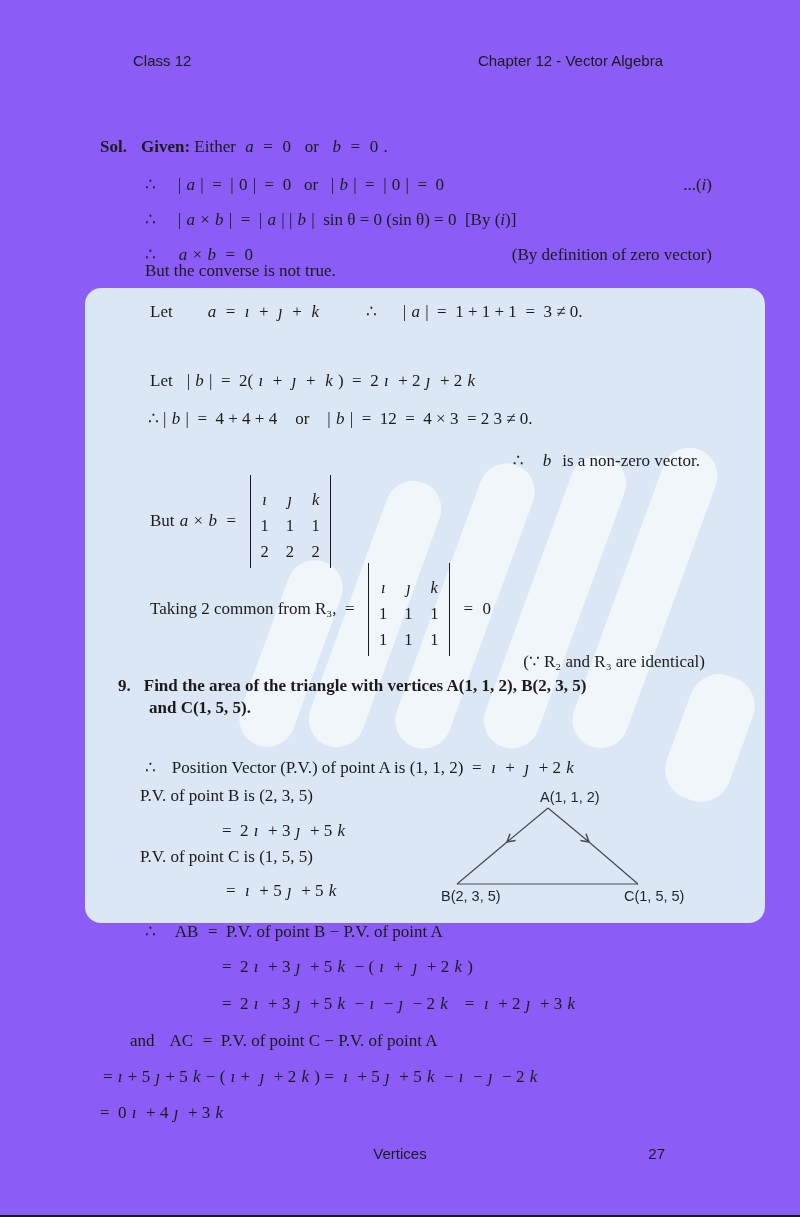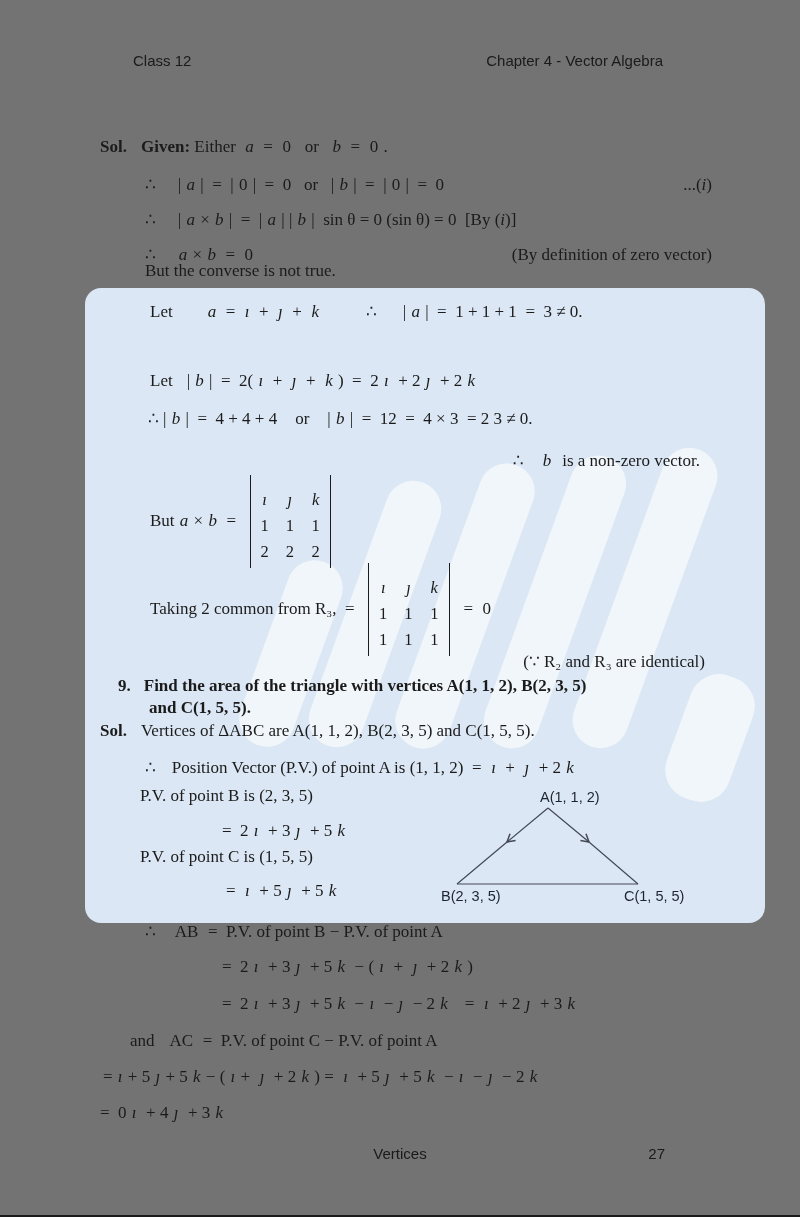--- a/index.html
+++ b/index.html
@@ -1,16 +1,16 @@
 <!DOCTYPE html>
 <html><head>
 <meta charset="utf-8">
 <style>
   html,body{margin:0;padding:0;background:#e8e8e8;}
-  .page{position:relative;width:800px;height:1217px;background:#737373;overflow:hidden;
+  .page{position:relative;width:800px;height:1217px;background:#8b5cf6;overflow:hidden;
         font-family:"Liberation Serif","DejaVu Serif",serif;color:#1b1b1b;}
   .sans{font-family:"Liberation Sans","DejaVu Sans",sans-serif;}
   .hdr{position:absolute;top:52px;font-size:15px;color:#1a1a1a;}
   .hdr-left{left:133px;}
   .hdr-right{right:137px;}
   .ftr{position:absolute;top:1145px;font-size:15px;color:#1a1a1a;}
   .ftr-brand{left:0;right:0;text-align:center;}
   .ftr-page{right:135px;margin-left:13px;}
   .hl-box{position:absolute;left:85px;top:288px;width:680px;height:635px;background:#dbe7f4;
           border-radius:16px;overflow:hidden;z-index:0;}
@@ -39,21 +39,21 @@
   .tri-svg{position:absolute;left:438px;top:786px;z-index:2;}
   .tri-svg text{font-family:"Liberation Sans","DejaVu Sans",sans-serif;font-size:14.5px;fill:#1e2430;}
   .bottom-rule{position:absolute;left:0;right:0;bottom:0;height:2px;background:#1a1a1a;}
 </style>
 </head>
 <body>
 
 <div class="page">
 
   <div class="hdr hdr-left sans">Class 12</div>
-  <div class="hdr hdr-right sans">Chapter 4 - Vector Algebra</div>
+  <div class="hdr hdr-right sans">Chapter 12 - Vector Algebra</div>
 
   <div class="hl-box">
     <div class="wm"></div>
     <div class="wm"></div>
     <div class="wm"></div>
     <div class="wm"></div>
     <div class="wm"></div>
     <div class="wm"></div>
   </div>
 
@@ -67,21 +67,20 @@
       <div class="line" style="top: 260px; left: 145px;"><span>But the converse is not true.</span></div>
       <div class="line" style="top: 301px; left: 150px;"><span>Let</span><span class="sp" style="width: 34px;"></span><span class="vec">a</span><span>  =  </span><span class="hat">ı</span><span>  +  </span><span class="hat">ȷ</span><span>  +  </span><span class="hat">k</span><span class="sp" style="width: 46px;"></span><span>∴</span><span class="sp" style="width: 26px;"></span><span>| </span><span class="vec">a</span><span> |  =  </span><span class="sq">1 + 1 + 1</span><span>  =  </span><span class="sq">3</span><span> ≠ 0.</span></div>
       <div class="line" style="top: 370px; left: 150px;"><span>Let</span><span class="sp" style="width: 14px;"></span><span>| </span><span class="vec">b</span><span> |  =  2( </span><span class="hat">ı</span><span>  +  </span><span class="hat">ȷ</span><span>  +  </span><span class="hat">k</span><span> )  =  2 </span><span class="hat">ı</span><span>  + 2 </span><span class="hat">ȷ</span><span>  + 2 </span><span class="hat">k</span></div>
       <div class="line" style="top: 408px; left: 148px;"><span>∴ | </span><span class="vec">b</span><span> |  =  </span><span class="sq">4 + 4 + 4</span><span class="sp" style="width: 18px;"></span><span>or</span><span class="sp" style="width: 18px;"></span><span>| </span><span class="vec">b</span><span> |  =  </span><span class="sq">12</span><span>  =  </span><span class="sq">4 × 3</span><span>  = 2 </span><span class="sq">3</span><span> ≠ 0.</span></div>
       <div class="line" style="top: 450px; right: 100px;"><span>∴</span><span class="sp" style="width: 18px;"></span><span class="vec">b</span><span class="sp" style="width: 10px;"></span><span>is a non-zero vector.</span></div>
       <div class="line det" style="top: 477px; left: 150px;"><span>But </span><span class="vec">a</span><span> × </span><span class="vec">b</span><span>  =  </span><span class="detm"><span class="det-bar"></span><span class="det-g"><span class="hat">ı</span><span class="hat">ȷ</span><span class="hat">k</span><span>1</span><span>1</span><span>1</span><span>2</span><span>2</span><span>2</span></span><span class="det-bar"></span></span></div>
       <div class="line det" style="top: 565px; left: 150px;"><span>Taking 2 common from R₃,  =  </span><span class="detm"><span class="det-bar"></span><span class="det-g"><span class="hat">ı</span><span class="hat">ȷ</span><span class="hat">k</span><span>1</span><span>1</span><span>1</span><span>1</span><span>1</span><span>1</span></span><span class="det-bar"></span></span><span>  =  </span><span class="vec up">0</span></div>
       <div class="line" style="top: 651px; right: 95px;"><span>(∵ R₂ and R₃ are identical)</span></div>
       <div class="line" style="top: 675px; left: 118px;"><span class="seg-b">9.</span><span class="sp" style="width: 13px;"></span><span class="seg-b">Find the area of the triangle with vertices A(1, 1, 2), B(2, 3, 5)</span></div>
       <div class="line" style="top: 697px; left: 149px;"><span class="seg-b">and C(1, 5, 5).</span></div>
-      <div class="line" style="top: 720px; left: 100px;"><span class="seg-b">Sol.</span><span class="sp" style="width: 14px;"></span><span>Vertices of ΔABC are A(1, 1, 2), B(2, 3, 5) and C(1, 5, 5).</span></div>
       <div class="line" style="top: 757px; left: 145px;"><span>∴</span><span class="sp" style="width: 16px;"></span><span>Position Vector (P.V.) of point A is (1, 1, 2)  =  </span><span class="hat">ı</span><span>  +  </span><span class="hat">ȷ</span><span>  + 2 </span><span class="hat">k</span></div>
       <div class="line" style="top: 785px; left: 140px; text-align: right;"><span>P.V. of point B is (2, 3, 5)</span></div>
       <div class="line" style="top: 820px; left: 222px;"><span>=  2 </span><span class="hat">ı</span><span>  + 3 </span><span class="hat">ȷ</span><span>  + 5 </span><span class="hat">k</span></div>
       <div class="line" style="top: 846px; left: 140px;"><span>P.V. of point C is (1, 5, 5)</span></div>
       <div class="line" style="top: 880px; left: 226px;"><span>=  </span><span class="hat">ı</span><span>  + 5 </span><span class="hat">ȷ</span><span>  + 5 </span><span class="hat">k</span></div>
       <div class="line" style="top: 921px; left: 145px;"><span>∴</span><span class="sp" style="width: 18px;"></span><span class="vec up wide">AB</span><span>  =  P.V. of point B − P.V. of point A</span></div>
       <div class="line" style="top: 956px; left: 222px;"><span>=  2 </span><span class="hat">ı</span><span>  + 3 </span><span class="hat">ȷ</span><span>  + 5 </span><span class="hat">k</span><span>  − ( </span><span class="hat">ı</span><span>  +  </span><span class="hat">ȷ</span><span>  + 2 </span><span class="hat">k</span><span> )</span></div>
       <div class="line" style="top: 993px; left: 222px;"><span>=  2 </span><span class="hat">ı</span><span>  + 3 </span><span class="hat">ȷ</span><span>  + 5 </span><span class="hat">k</span><span>  − </span><span class="hat">ı</span><span>  − </span><span class="hat">ȷ</span><span>  − 2 </span><span class="hat">k</span><span class="sp" style="width: 16px;"></span><span>=  </span><span class="hat">ı</span><span>  + 2 </span><span class="hat">ȷ</span><span>  + 3 </span><span class="hat">k</span></div>
       <div class="line" style="top: 1030px; left: 130px;"><span>and</span><span class="sp" style="width: 14px;"></span><span class="vec up wide">AC</span><span>  =  P.V. of point C − P.V. of point A</span></div>
       <div class="line" style="top: 1066px; left: 103px;"><span>= </span><span class="hat">ı</span><span> + 5 </span><span class="hat">ȷ</span><span> + 5 </span><span class="hat">k</span><span> − ( </span><span class="hat">ı</span><span> +  </span><span class="hat">ȷ</span><span>  + 2 </span><span class="hat">k</span><span> ) =  </span><span class="hat">ı</span><span>  + 5 </span><span class="hat">ȷ</span><span>  + 5 </span><span class="hat">k</span><span>  − </span><span class="hat">ı</span><span>  − </span><span class="hat">ȷ</span><span>  − 2 </span><span class="hat">k</span></div>

